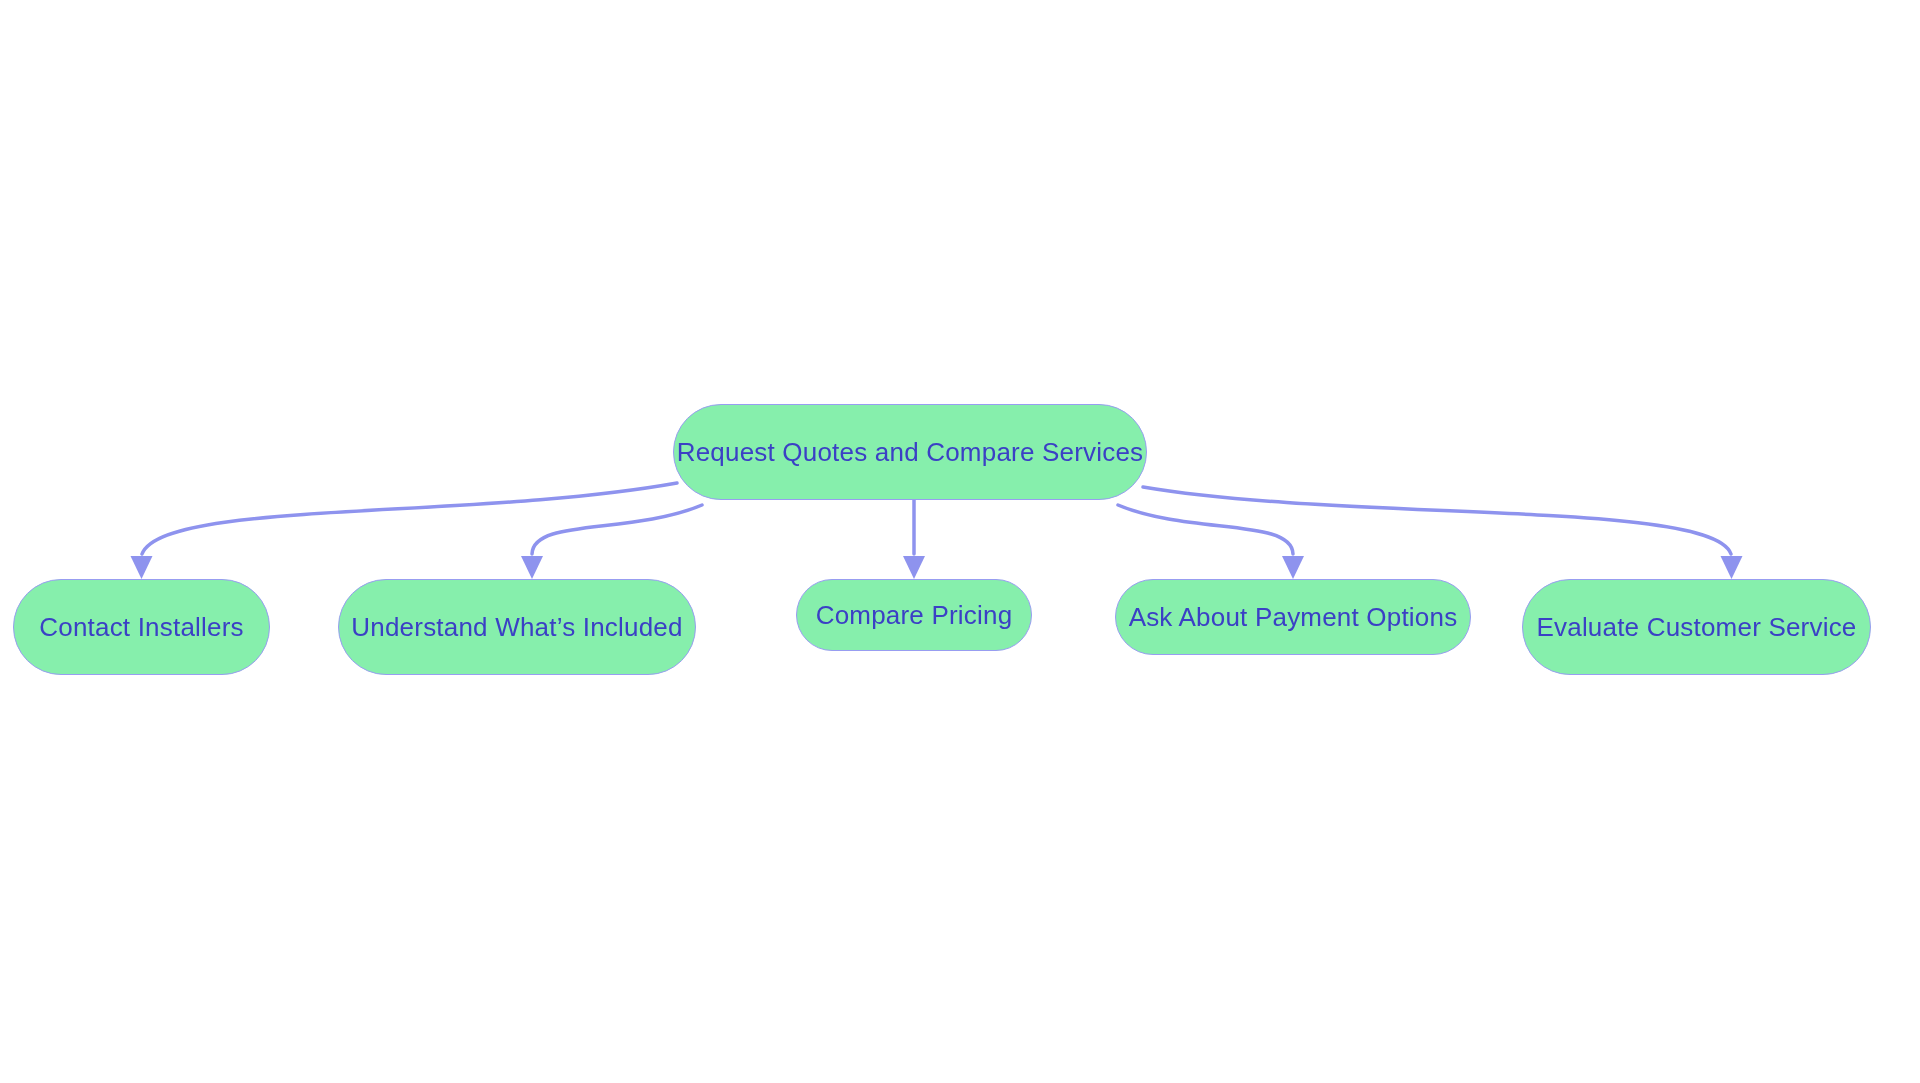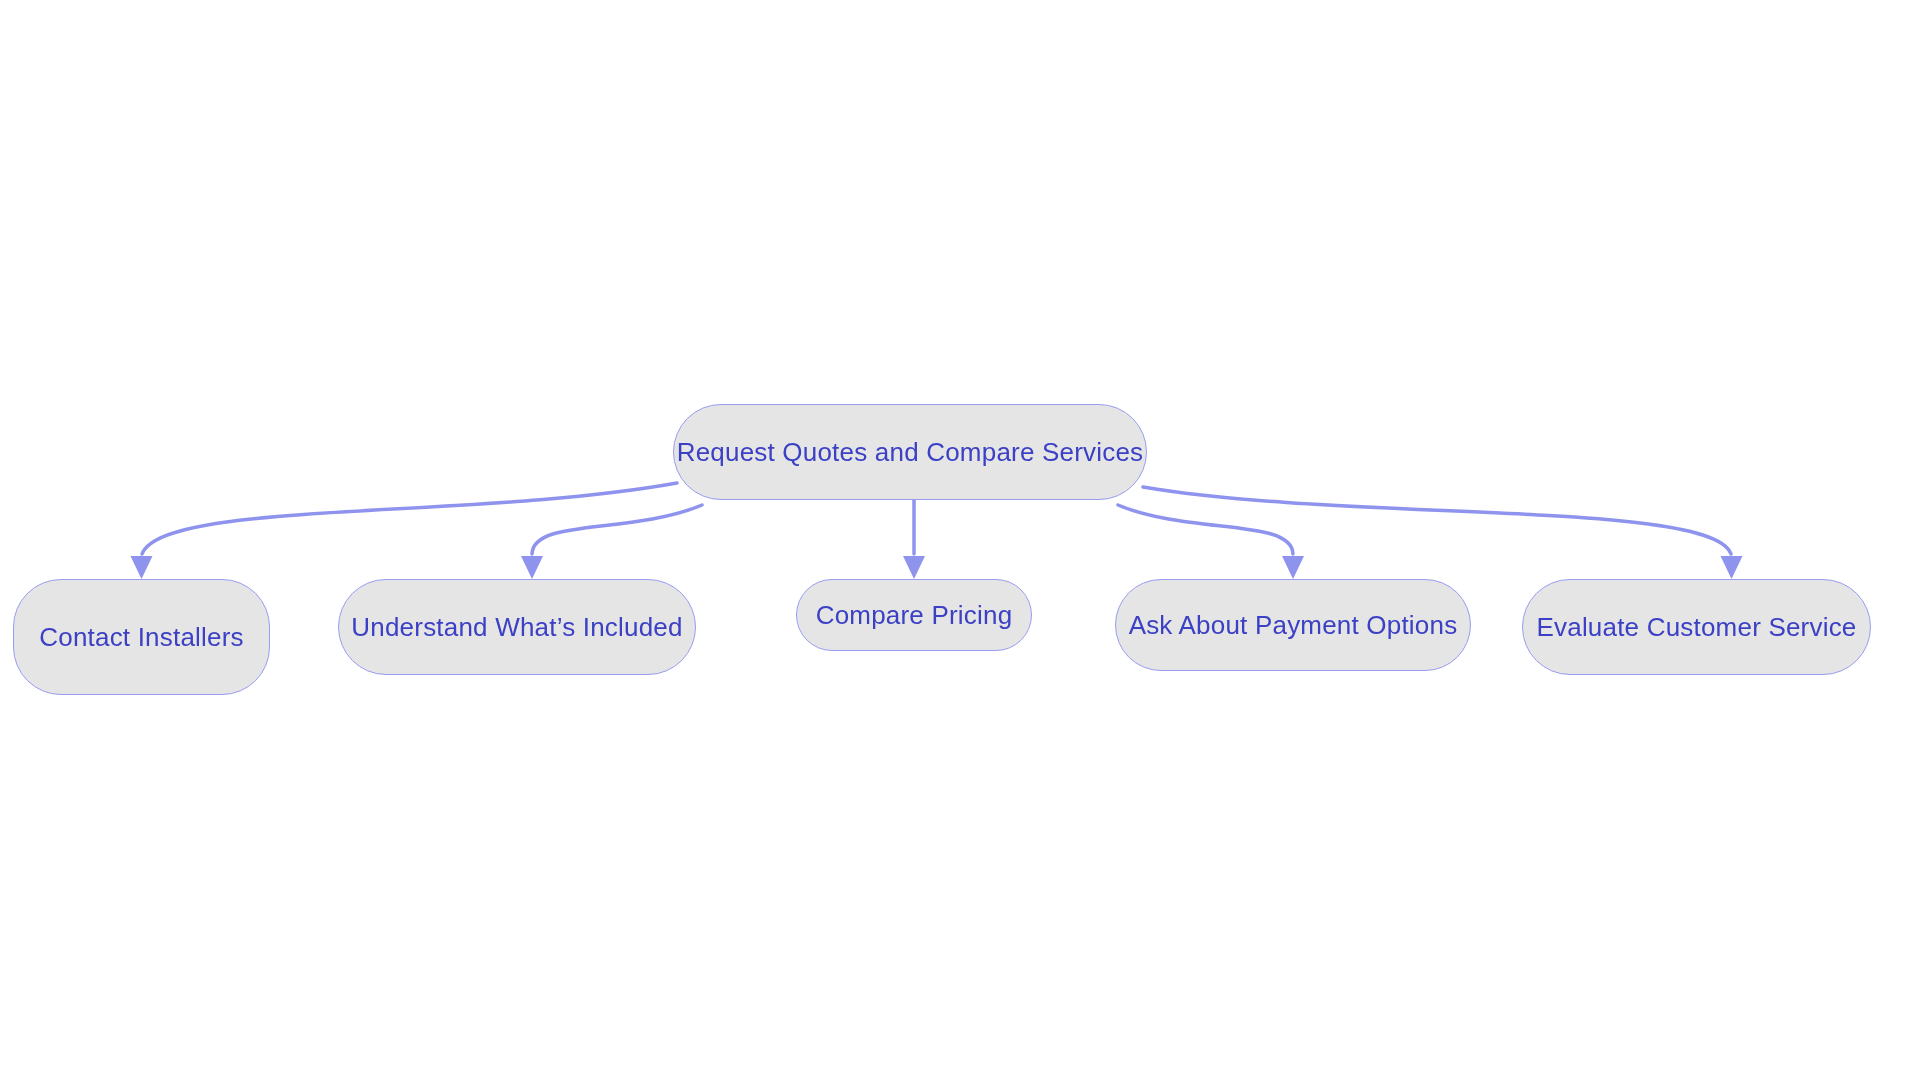--- a/index.html
+++ b/index.html
@@ -22,34 +22,34 @@
     width: 1920px;
     height: 1083px;
   }
   .flow-node {
     position: absolute;
     box-sizing: border-box;
     display: flex;
     align-items: center;
     justify-content: center;
     text-align: left;
-    background: #e5e5e5;
+    background: #86efac;
     border: 1.5px solid #989df1;
     border-radius: 48px;
     color: #3b40c5;
     font-size: 26px;
     letter-spacing: 0.2px;
     white-space: nowrap;
   }
   
   #node-root  { left: 673px;  top: 404px; width: 474px; height: 96px; }
-  #node-c0    { left: 13px;   top: 579px; width: 257px; height: 116px; }
+  #node-c0    { left: 13px;   top: 579px; width: 257px; height: 96px; }
   #node-c1    { left: 338px;  top: 579px; width: 358px; height: 96px; }
   #node-c2    { left: 796px;  top: 579px; width: 236px; height: 72px; }
-  #node-c3    { left: 1115px; top: 579px; width: 356px; height: 92px; }
+  #node-c3    { left: 1115px; top: 579px; width: 356px; height: 76px; }
   #node-c4    { left: 1522px; top: 579px; width: 349px; height: 96px; }
   .edge-path {
     fill: none;
     stroke: #8e93ee;
     stroke-width: 3.5;
     stroke-linecap: round;
   }
   .arrow-head {
     fill: #8e93ee;
     stroke: none;

